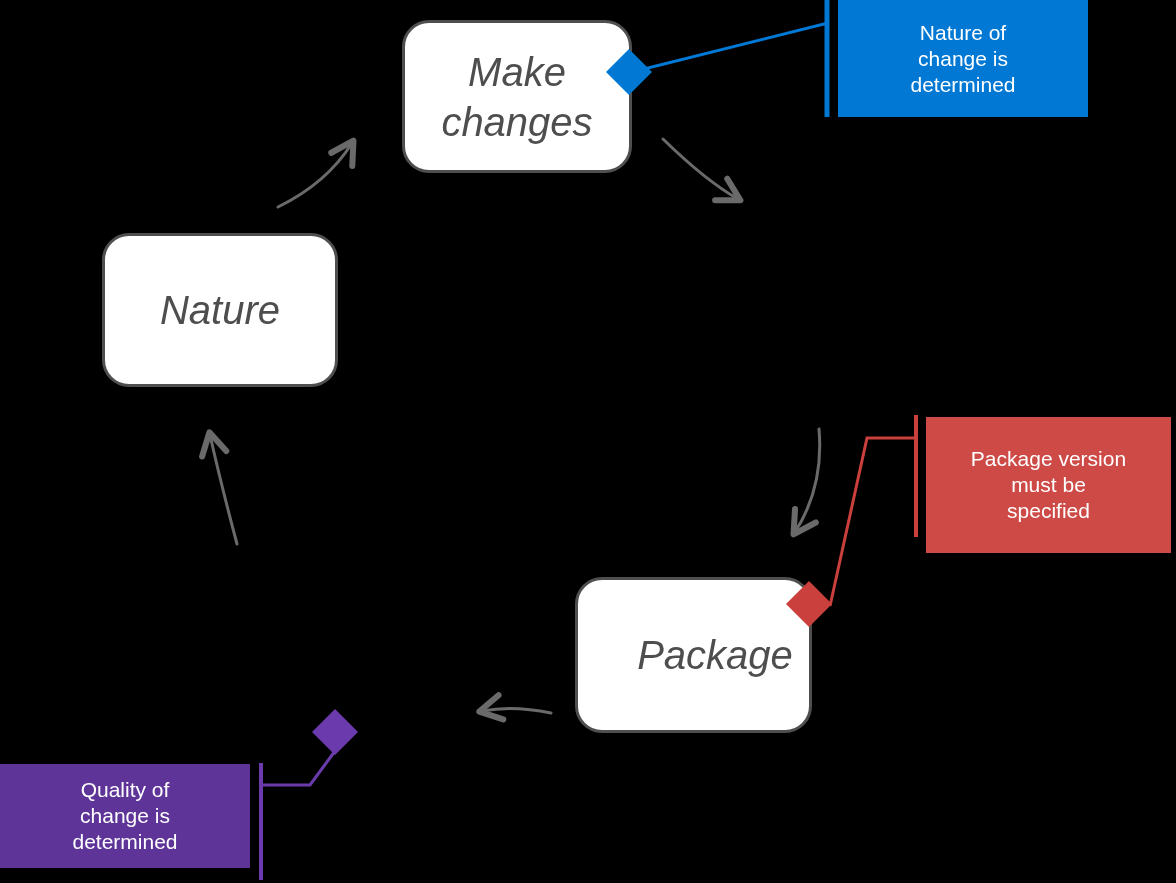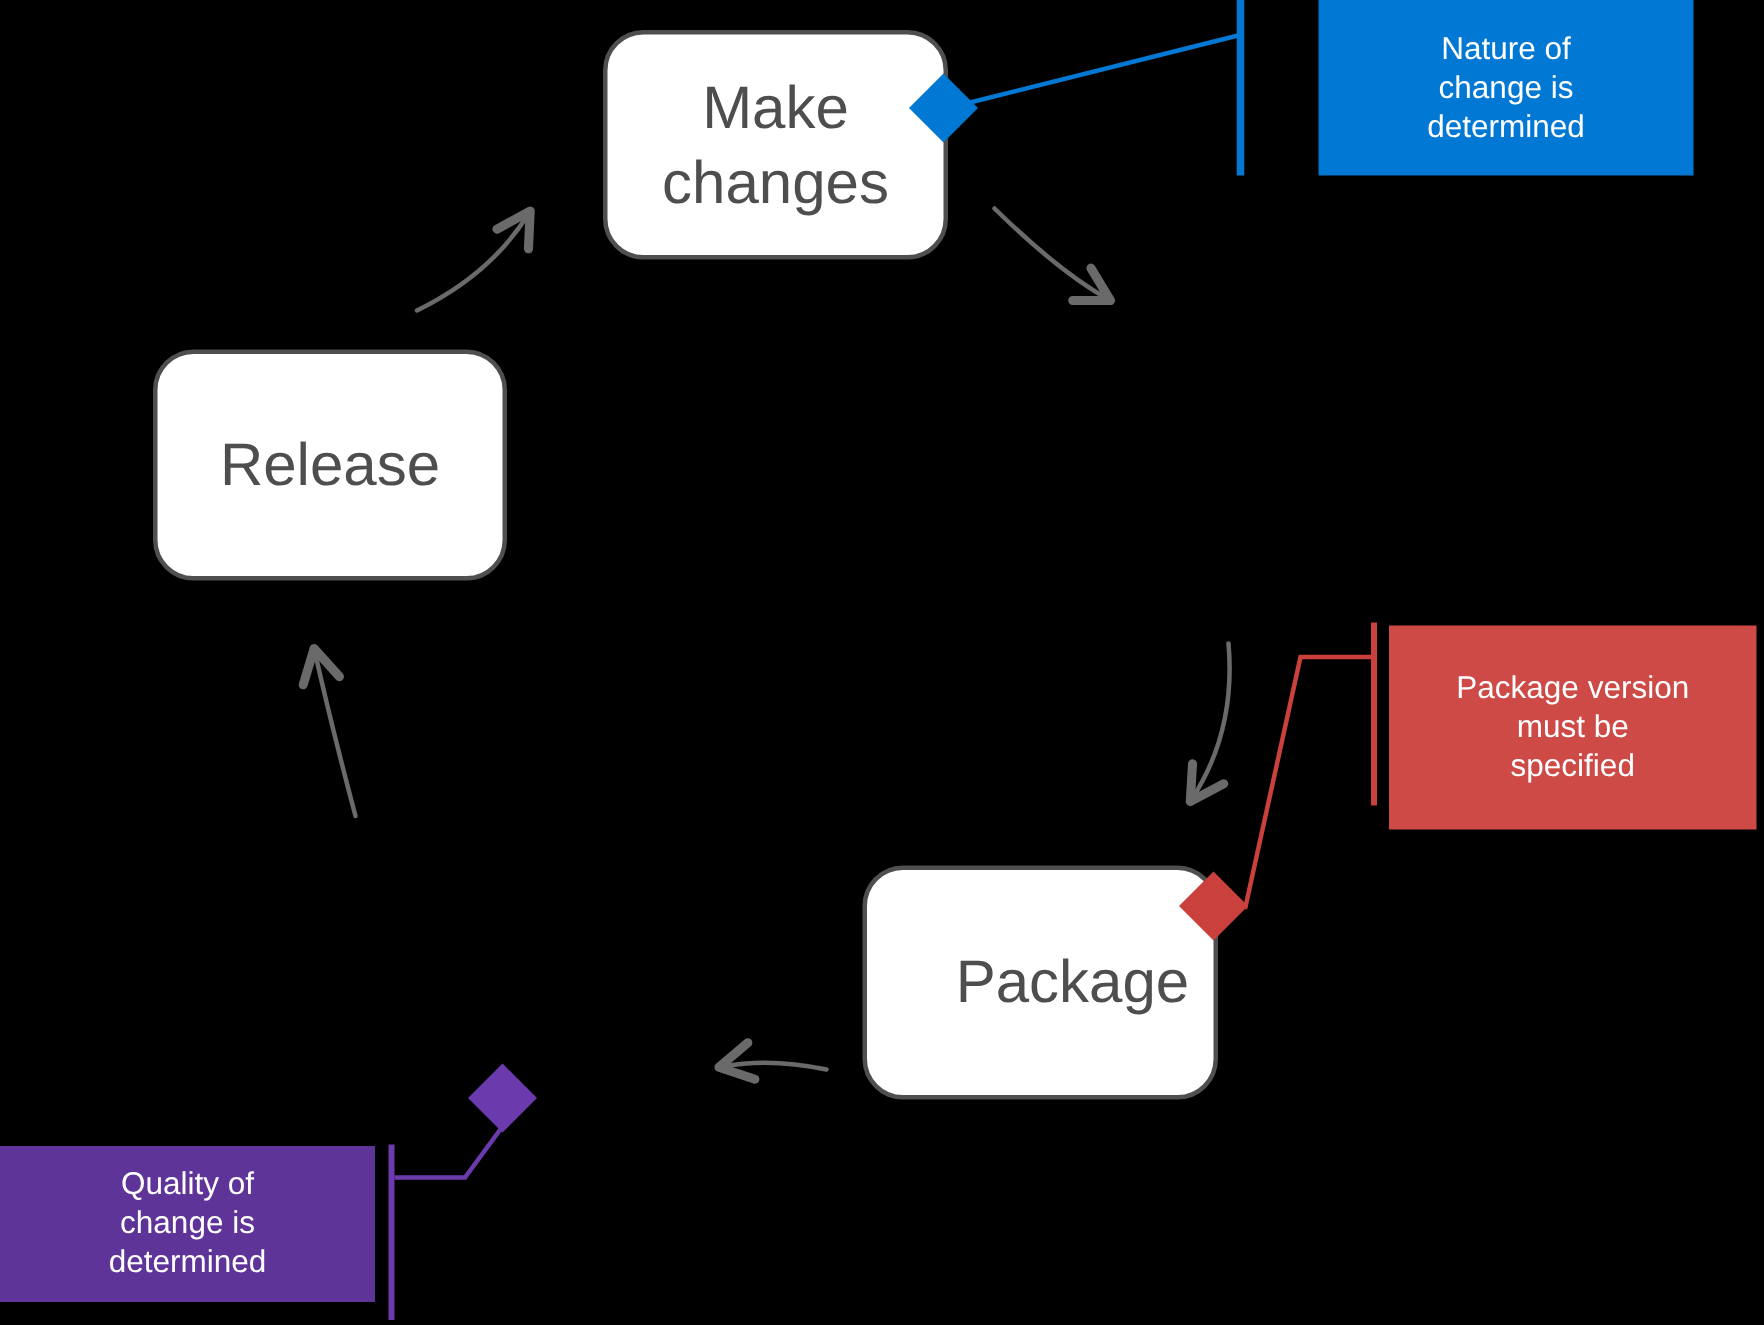--- a/index.html
+++ b/index.html
@@ -33,31 +33,31 @@
     text-align:center;
     color:var(--node_text);
     font-size:40px;line-height:50px;
     z-index:1;
   }
   .node-make{left:402px;top:20px;width:230px;height:153px;}
   .node-build{left:687px;top:233px;width:240px;height:152px;}
   .node-release{left:102px;top:233px;width:236px;height:154px;}
   .node-package{left:575px;top:577px;width:237px;height:156px;padding-left:43px;}
   .node-validation{left:212px;top:575px;width:240px;height:158px;}
-  .node-label{max-width:200px;}
+  .node-label{max-width:200px;font-style:italic;}
   
   .callout{
     position:absolute;
     display:flex;align-items:center;justify-content:center;
     text-align:center;
     color:#ffffff;
     font-size:21px;line-height:26px;
     z-index:1;
   }
-  .callout-blue{left:838px;top:0;width:250px;height:117px;background:var(--blue);margin-left:41px;}
+  .callout-blue{left:838px;top:0;width:250px;height:117px;background:var(--blue);}
   .callout-red{left:926px;top:417px;width:245px;height:136px;background:var(--red_fill);}
   .callout-purple{left:0;top:764px;width:250px;height:104px;background:var(--purple_fill);}
   .callout strong{font-weight:normal;}
   
   svg.overlay{
     position:absolute;left:0;top:0;z-index:5;
     pointer-events:none;
   }
   .arrow{stroke:var(--arrow);stroke-width:3;fill:none;stroke-linecap:round;}
   .conn-blue{stroke:var(--blue);stroke-width:3;fill:none;}
@@ -75,21 +75,21 @@
 
 <div class="canvas">
 
   <div class="node node-make">
     <div class="node-label">Make changes</div>
   </div>
   <div class="node node-package">
     <div class="node-label">Package</div>
   </div>
   <div class="node node-release">
-    <div class="node-label">Release</div>
+    <div class="node-label">Nature</div>
   </div>
 
   <div class="callout callout-blue">
     <div>
       <div>Nature of</div>
       <div>change is</div>
       <div>determined</div>
     </div>
   </div>
 

